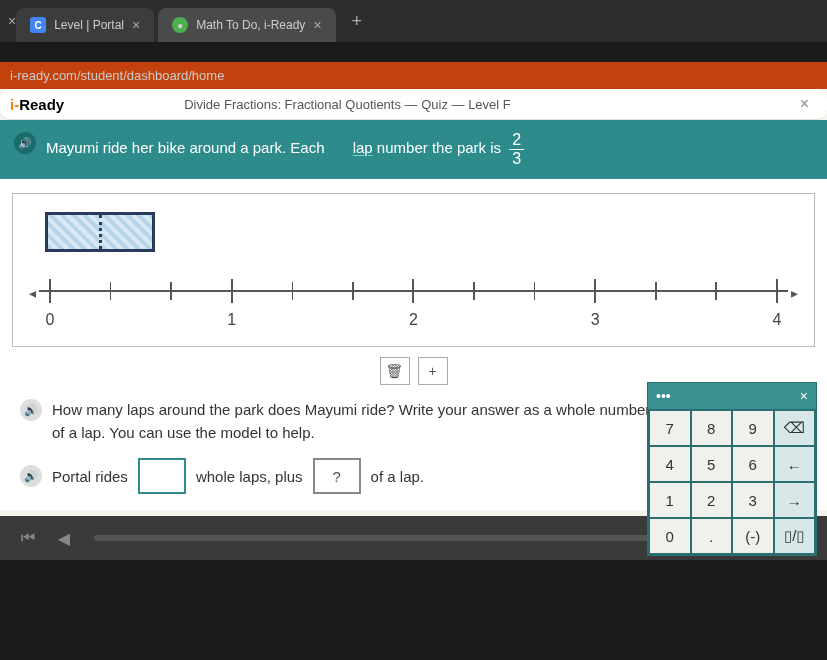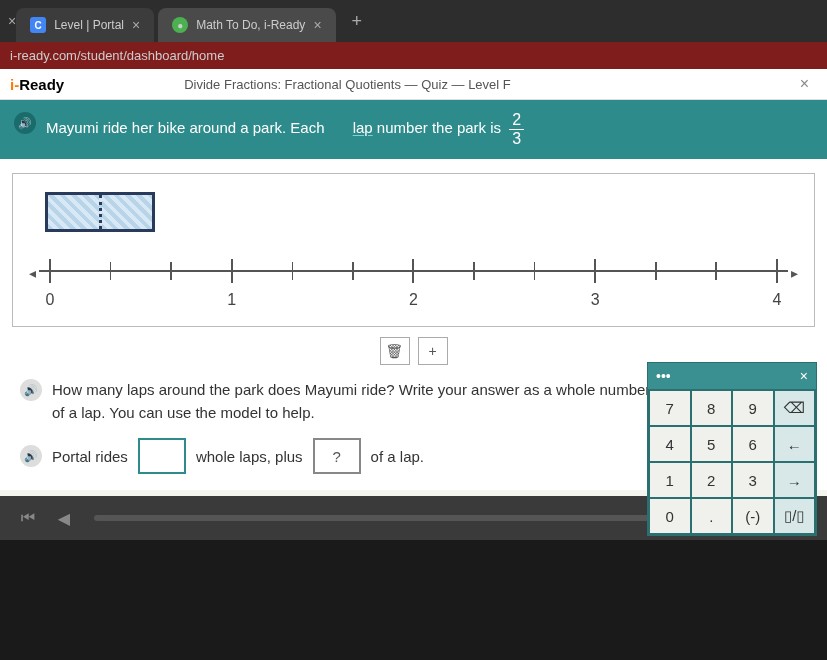--- a/index.html
+++ b/index.html
@@ -7,24 +7,24 @@
 
 .browser-top { background: #2d2d2d; height: 42px; display: flex; align-items: center; padding: 0 8px; }
 .tab { background: #3c3c3c; border-radius: 8px 8px 0 0; padding: 8px 14px; margin-right: 4px; display: flex; align-items: center; gap: 8px; color: #ccc; font-size: 12px; height: 34px; margin-top: 8px; }
 .tab.active { background: #4a4a4a; }
 .tab-close { color: #aaa; font-size: 14px; cursor: pointer; }
 .tab-favicon { width: 16px; height: 16px; border-radius: 3px; display: inline-flex; align-items: center; justify-content: center; font-size: 10px; font-weight: bold; }
 .fav-clever { background: #4285f4; color: #fff; }
 .fav-iready { background: #4caf50; border-radius: 50%; }
 .newtab { color: #aaa; padding: 0 12px; font-size: 18px; cursor: pointer; }
 
-.url-bar { background: #7f1d1d; padding: 6px 10px; color: #ccc; font-size: 13px; }
+.url-bar { background: #c2410c; padding: 6px 10px; color: #ccc; font-size: 13px; margin-top: 20px; }
 
 .app { background: #f5f5f0; margin: 0; }
-.app-header { background: #fff; padding: 4px 10px; display: flex; align-items: center; border-bottom: 1px solid #ddd; }
+.app-header { background: #fff; padding: 4px 10px; display: flex; align-items: center; border-bottom: 1px solid #ddd; border-radius: 10px; }
 .iready-logo { font-weight: bold; font-size: 15px; }
 .iready-logo .dot { color: #ff7a00; }
 .lesson-title { margin-left: 120px; color: #555; font-size: 13px; }
 .close-x { margin-left: auto; color: #888; font-size: 16px; cursor: pointer; padding: 2px 8px; }
 
 .teal-bar { background: #2e8b8b; color: #fff; padding: 12px 14px; display: flex; align-items: flex-start; gap: 10px; font-size: 15px; }
 .audio-icon { width: 22px; height: 22px; background: #1a6b6b; border-radius: 50%; display: inline-flex; align-items: center; justify-content: center; flex-shrink: 0; cursor: pointer; font-size: 11px; }
 .underline-word { text-decoration: underline; text-decoration-color: #7dd3d3; text-underline-offset: 2px; margin-left: 24px; }
 .fraction { display: inline-flex; flex-direction: column; align-items: center; vertical-align: middle; margin: 0 4px; line-height: 1; font-size: 16px; }
 .fraction .num { border-bottom: 1.5px solid currentColor; padding: 0 3px 1px; }

